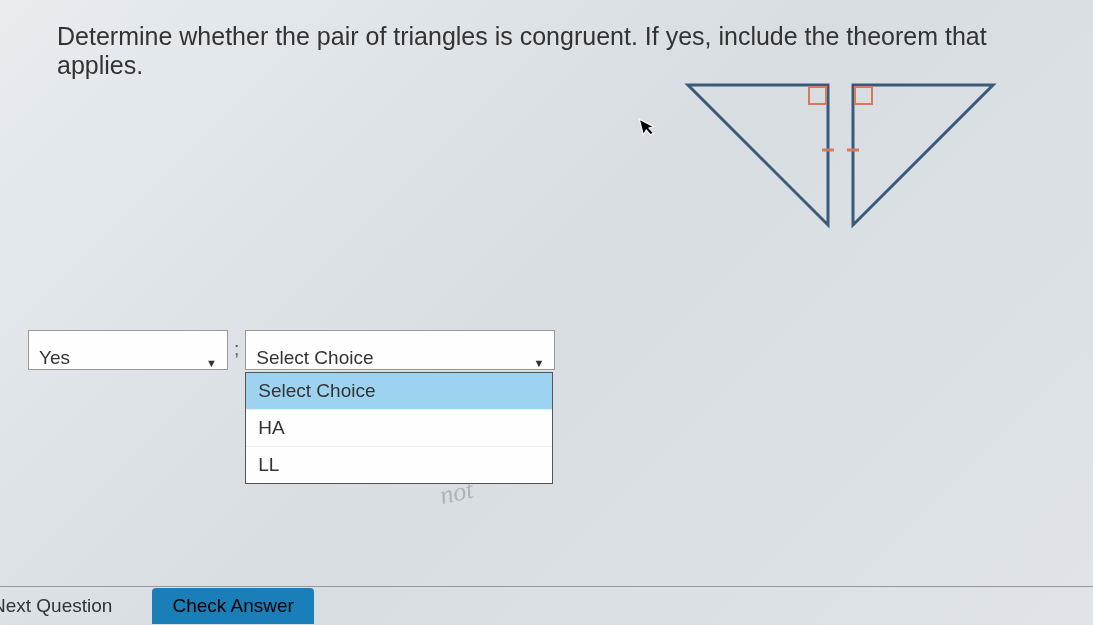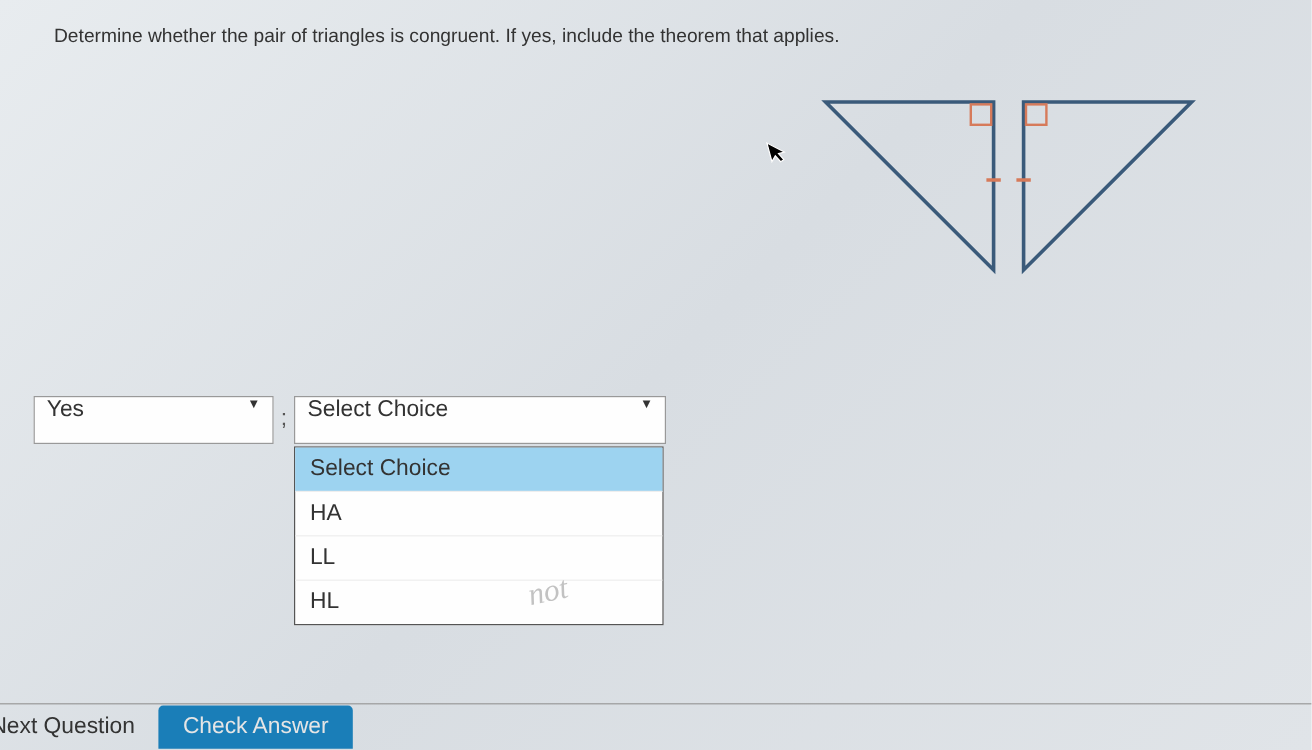--- a/index.html
+++ b/index.html
@@ -6,24 +6,25 @@
       margin: 0;
       padding: 0;
       font-family: Arial, sans-serif;
       background: linear-gradient(135deg, #e8ecef 0%, #d8dde2 50%, #e0e4e8 100%);
       width: 1093px;
       height: 625px;
       overflow: hidden;
       position: relative;
     }
     .question-text {
-      font-size: 16px;
+      font-size: 25px;
       color: #333;
       padding: 22px 30px 0 45px;
       font-weight: 500;
+      margin-left: 12px;
     }
     .diagram-area {
       position: absolute;
       top: 75px;
       right: 60px;
       width: 380px;
       height: 160px;
     }
     .cursor-icon {
       position: absolute;
@@ -40,21 +41,21 @@
       display: flex;
       align-items: flex-start;
       gap: 4px;
     }
     .select-box {
       width: 200px;
       height: 40px;
       background: #fefefe;
       border: 1px solid #999;
       display: flex;
-      align-items: flex-start;
+      align-items: flex-end;
       justify-content: space-between;
       padding: 0 10px;
       font-size: 19px;
       color: #333;
       box-sizing: border-box;
     }
     .select-box-wide {
       width: 310px;
     }
     .semicolon-sep {
@@ -102,24 +103,24 @@
       align-items: center;
     }
     .next-question {
       font-size: 19px;
       color: #333;
       padding-left: 0;
       margin-left: -8px;
     }
     .check-answer-btn {
       background: #1a7eb8;
-      color: #e5e5e5;
+      color: #000000;
       font-size: 19px;
       padding: 7px 20px;
-      margin-left: 20px;
+      margin-left: 40px;
       border-radius: 4px 4px 0 0;
     }
     .pencil-mark {
       position: absolute;
       top: 478px;
       left: 440px;
       font-size: 26px;
       color: #888;
       font-style: italic;
       font-family: cursive;
@@ -167,21 +168,20 @@
   <span class="semicolon-sep">;</span>
   <div class="dropdown-wrapper">
     <div class="select-box select-box-wide">
       <span>Select Choice</span>
       <span class="dropdown-arrow">▼</span>
     </div>
     <div class="dropdown-list">
       <div class="dropdown-item highlighted">Select Choice</div>
       <div class="dropdown-item">HA</div>
       <div class="dropdown-item">LL</div>
-      <div class="dropdown-item">HL</div>
     </div>
   </div>
 </div>
 
 <div class="pencil-mark">not</div>
 
 <div class="bottom-bar">
   <span class="next-question">Next Question</span>
   <span class="check-answer-btn">Check Answer</span>
 </div>

